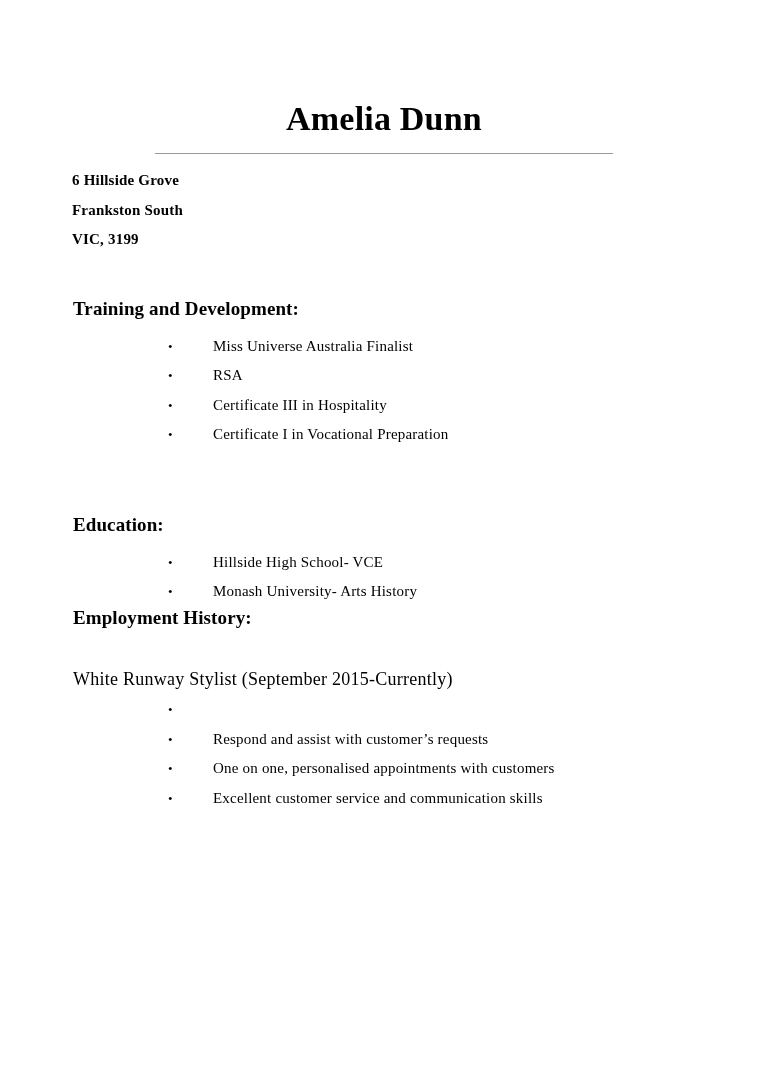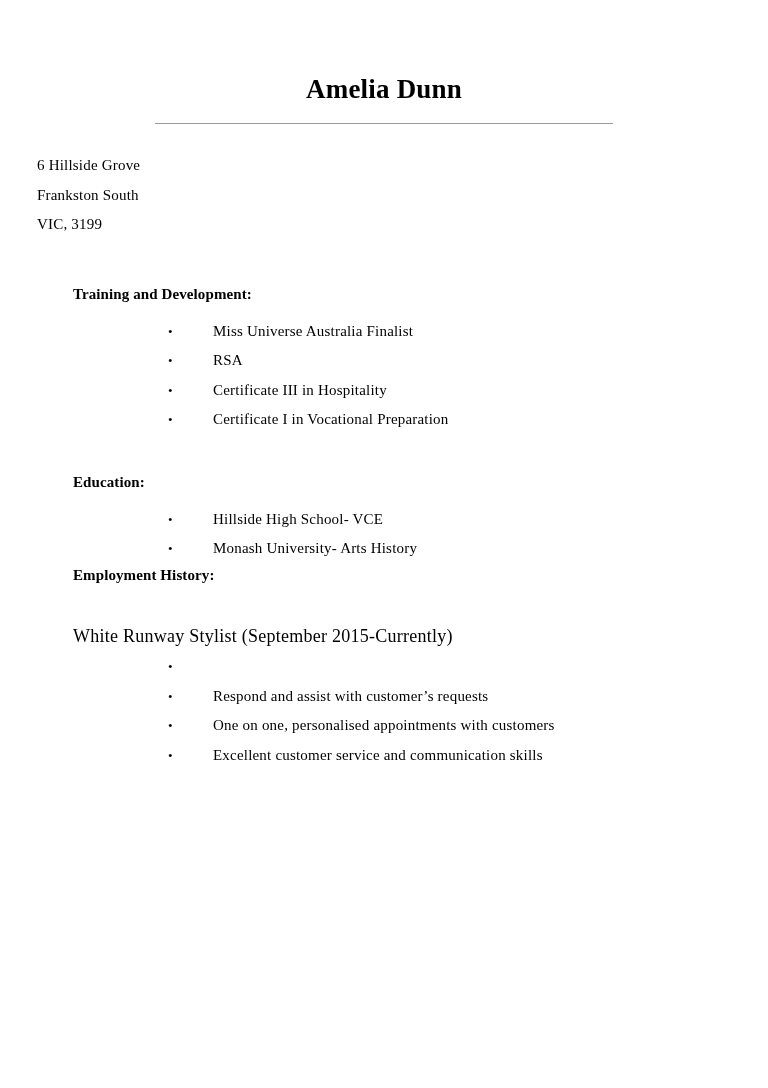--- a/index.html
+++ b/index.html
@@ -19,25 +19,25 @@
     position: relative;
     width: 768px;
     height: 1088px;
     box-sizing: border-box;
     overflow: hidden;
   }
 
   
   .doc-title {
     text-align: center;
-    font-size: 27px;
+    font-size: 34px;
     font-weight: bold;
     letter-spacing: 0.2px;
     margin: 0;
-    padding-top: 72px;
+    padding-top: 102px;
     line-height: 34px;
   }
   .title-rule {
     width: 458px;
     height: 0;
     margin: 17px auto 0 auto;
     border: 0;
     border-top: 1px solid #9a9a9a;
   }
 
@@ -54,39 +54,40 @@
   .contact-value {
     font-size: 15px;
     font-weight: normal;
     line-height: 29.5px;
     letter-spacing: 0.35px;
   }
   .contact-value.tight { letter-spacing: 0.1px; }
 
   
   .address-block {
-    margin-top: 27px;
-    padding-left: 37px;
+    margin-top: 12px;
+    padding-left: 72px;
+    font-weight: bold;
   }
   .address-line {
     font-size: 15px;
     line-height: 29.5px;
     letter-spacing: 0.2px;
   }
 
   
   .section { padding-left: 73px; }
   .section-heading {
-    font-size: 15px;
+    font-size: 19px;
     font-weight: bold;
     line-height: 22px;
     letter-spacing: 0.1px;
   }
   .sec-training { margin-top: 43px; }
-  .sec-education { margin-top: 36px; }
+  .sec-education { margin-top: 64px; }
   .sec-employment { }
 
   .bullet-list {
     list-style: none;
     margin: 0;
     padding: 0;
   }
   .bullet-list li {
     display: flex;
     align-items: baseline;

